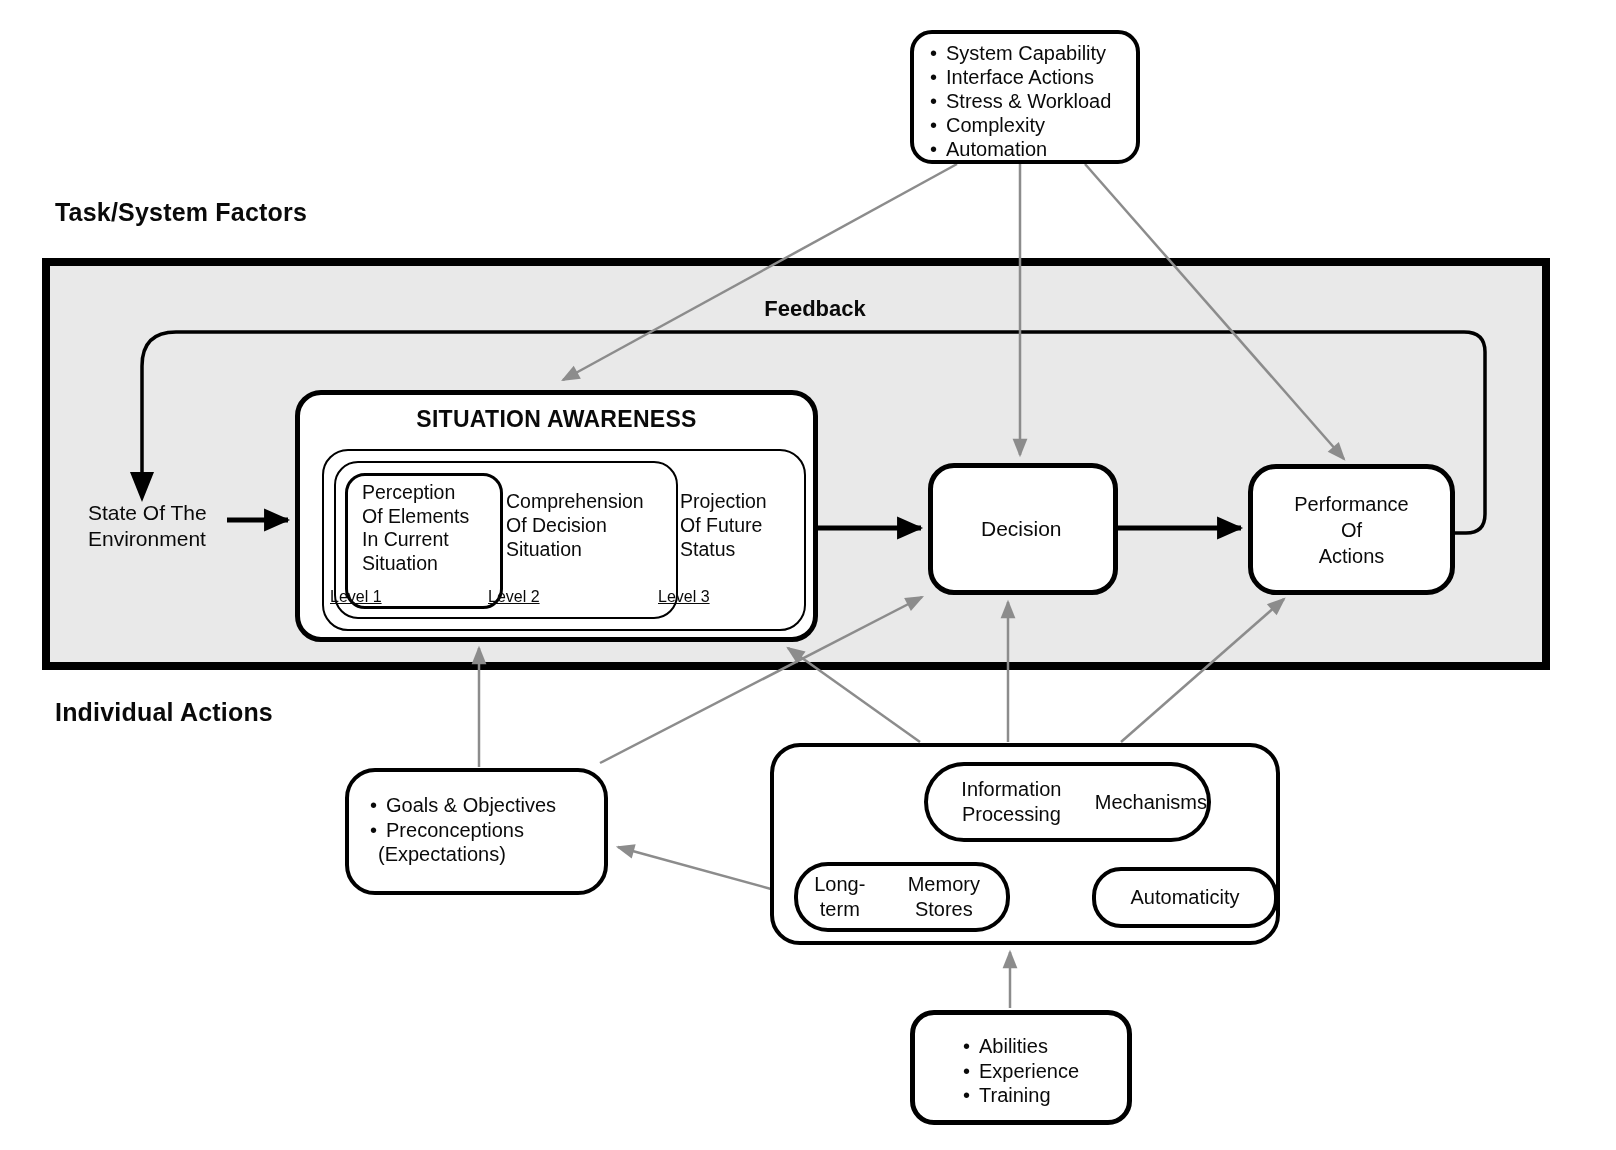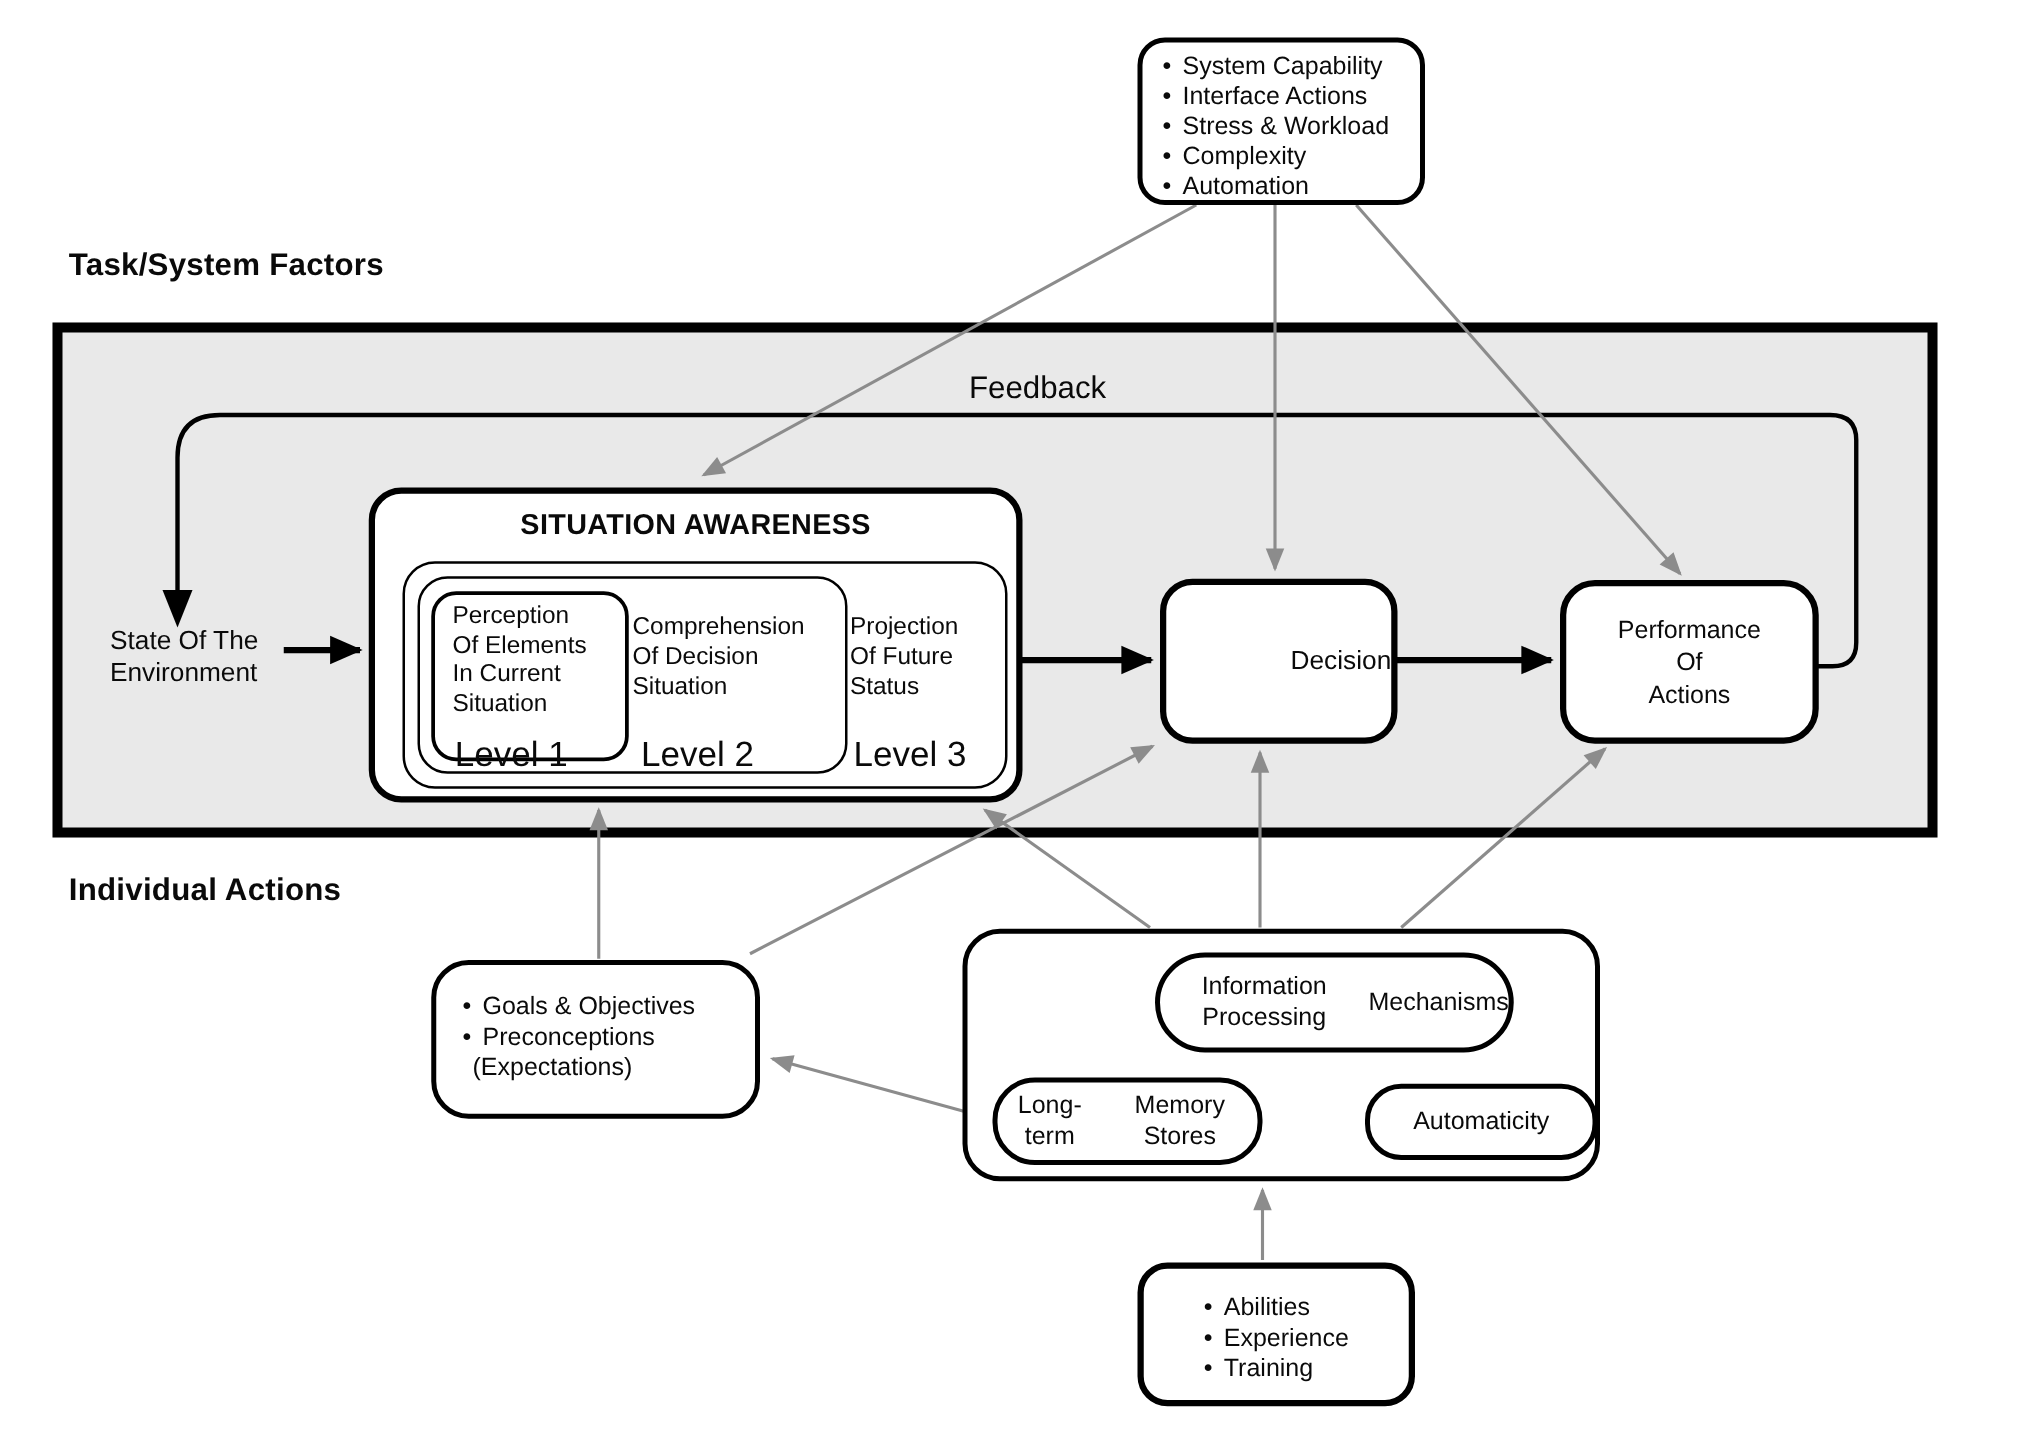--- a/index.html
+++ b/index.html
@@ -7,47 +7,47 @@
           font-family:"Liberation Sans",sans-serif;color:#0a0a0a;overflow:hidden;}
 
   
   .container{position:absolute;left:42px;top:258px;width:1508px;height:412px;
              background:#e9e9e9;border:8px solid #000;box-sizing:border-box;z-index:0;}
   svg.arrows{position:absolute;left:0;top:0;z-index:1;pointer-events:none;}
   .box{position:absolute;background:#ffffff;border:4px solid #000;border-radius:24px;
        box-sizing:border-box;z-index:2;}
 
   .section-label{position:absolute;font-size:25px;font-weight:bold;letter-spacing:.2px;z-index:2;}
-  .feedback-label{position:absolute;left:745px;top:296px;width:140px;text-align:right;
-                  font-size:25px;z-index:3;}
+  .feedback-label{position:absolute;left:745px;top:296px;width:140px;text-align:center;
+                  font-size:22px;z-index:3;font-weight:bold;}
   .state-text{position:absolute;left:88px;top:500px;font-size:21px;line-height:26px;z-index:2;}
 
   
   .brow{display:flex;align-items:baseline;}
   .bullet{margin-right:9px;font-size:20px;}
   .btext{font-size:20px;}
 
   
   .top-box{left:910px;top:30px;width:230px;height:134px;border-radius:22px;padding:7px 0 0 16px;}
   .top-box .brow{line-height:24px;}
 
   
   .sa-box{left:295px;top:390px;width:523px;height:252px;border:5px solid #000;border-radius:26px;}
   .sa-title{position:absolute;left:0;top:11px;width:100%;text-align:center;
             font-size:23px;font-weight:bold;letter-spacing:.3px;}
   .lvl{position:absolute;border:3px solid #000;border-radius:26px;box-sizing:border-box;background:transparent;}
   .l3{left:22px;top:54px;width:484px;height:182px;border-width:2.5px;}
   .l2{left:34px;top:66px;width:344px;height:158px;border-width:2.5px;border-radius:24px;}
   .l1{left:45px;top:78px;width:158px;height:136px;border-radius:20px;}
   .sa-text{position:absolute;font-size:19.5px;line-height:23.5px;}
-  .lvl-label{position:absolute;top:193px;font-size:28px;text-align:center;}
+  .lvl-label{position:absolute;top:193px;font-size:16px;text-decoration:underline;}
 
   
   .decision-box{left:928px;top:463px;width:190px;height:132px;border:5px solid #000;border-radius:26px;
-                display:flex;align-items:center;justify-content:flex-end;font-size:21px;padding-left:48px;}
+                display:flex;align-items:center;justify-content:flex-start;font-size:21px;padding-left:48px;}
   .perf-box{left:1248px;top:464px;width:207px;height:131px;border:5px solid #000;border-radius:28px;
             display:flex;flex-direction:column;align-items:center;justify-content:center;
             font-size:20px;line-height:26px;text-align:center;}
 
   
   .goals-box{left:345px;top:768px;width:263px;height:127px;border-radius:30px;padding:21px 0 0 21px;}
   .goals-box .brow{line-height:24.5px;}
   .sub-item{margin-left:8px;font-size:20px;line-height:24.5px;}
 
   

